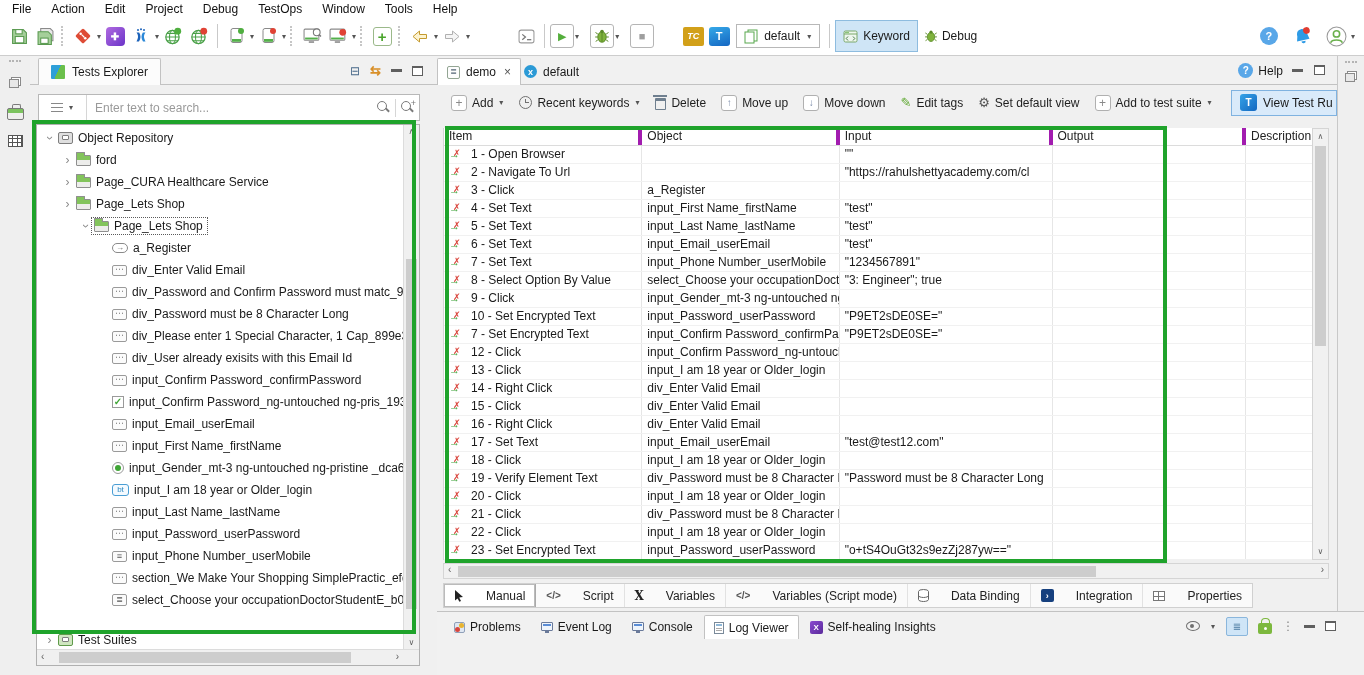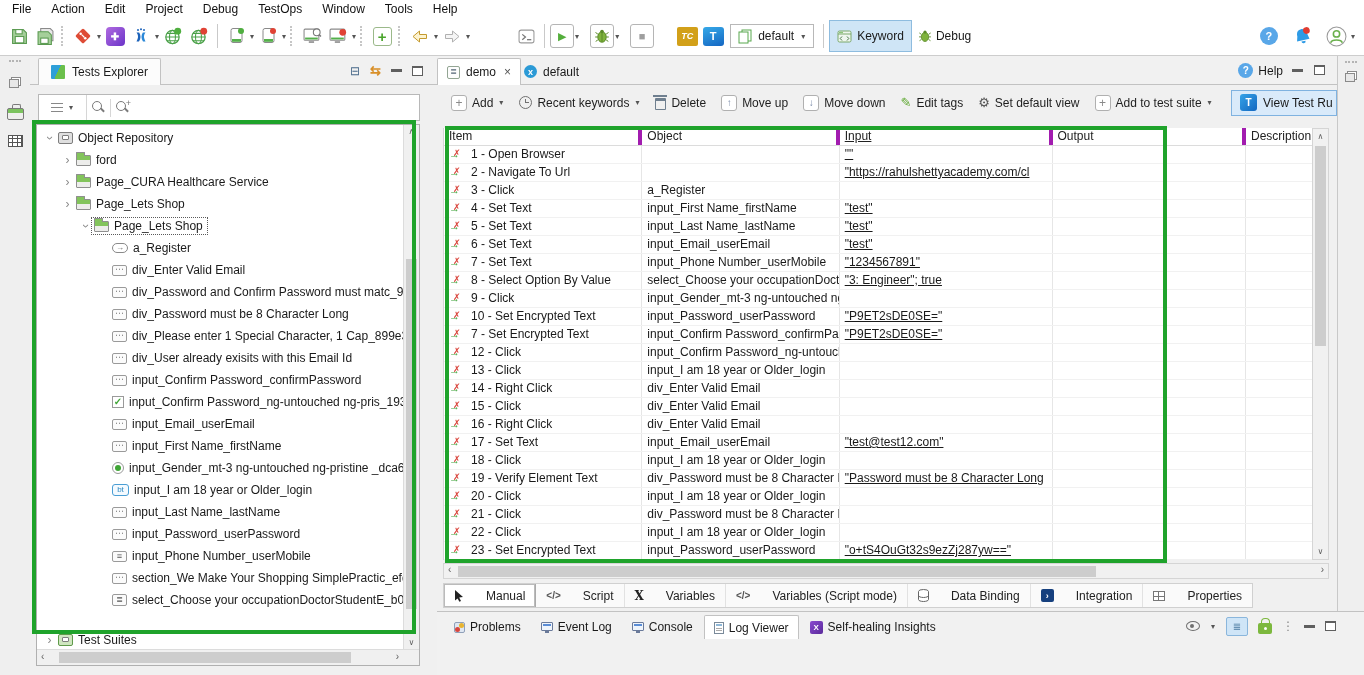--- a/index.html
+++ b/index.html
@@ -118,21 +118,21 @@
   .gear { color:#555; font-size:13px; }
   .tbadge { width:17px; height:17px; background:linear-gradient(135deg,#35a3e8,#1267c0); color:#fff; border-radius:3px; font-weight:bold; font-size:10px; display:inline-flex; align-items:center; justify-content:center; flex:none; }
   .viewrun { margin-left:auto; display:inline-flex; align-items:center; gap:6px; height:26px; padding:0 8px; background:#d9eafa; border:1px solid #7fb2e0; width:106px; overflow:hidden; flex:none; white-space:nowrap; }
 
   
   .grid { position:absolute; left:443px; top:128px; width:869px; height:432px; background:#fff; border-left:1px solid #d5d5d5; }
   .thead { height:18px; display:flex; border-bottom:1px solid #dcdcdc; background:#fff; }
   .th { line-height:17px; padding:0 5px; overflow:hidden; white-space:nowrap; color:#222; border-right:4px solid #a21caf; }
   .trr { height:18px; display:flex; border-bottom:1px solid #f1f1f1; }
   .td { line-height:17px; padding:0 5px; overflow:hidden; white-space:nowrap; border-right:1px solid #e6e6e6; display:flex; align-items:center; }
-  .cw0 { width:205px; } .cw1 { width:204px; } .cw2 { width:220px;text-decoration:underline; } .cw3 { width:200px; } .cw4 { width:68px; border-right:none; }
+  .cw0 { width:205px; } .cw1 { width:204px; } .cw2 { width:220px; } .cw3 { width:200px; } .cw4 { width:68px; border-right:none; }
   .kw { width:22px; flex:none; display:inline-flex; align-items:center; }
   .kwa { color:#3da33a; font-weight:bold; font-style:normal; font-size:11px; }
   .kwx { color:#d9453c; font-style:normal; font-size:9px; margin-left:-7px; margin-top:-3px; }
 
   .gvsb { position:absolute; left:1312px; top:128px; width:17px; height:432px; background:#f1f1f1; border:1px solid #d5d5d5; }
   .ghsb { position:absolute; left:443px; top:563px; width:886px; height:16px; background:#f1f1f1; border:1px solid #d5d5d5; }
 
   
   .bt-tabs { position:absolute; left:443px; top:583px; height:25px; display:flex; background:#fafafa; border:1px solid #d0d0d0; }
   .btab { display:inline-flex; align-items:center; gap:22px; padding:0 10px; border-right:1px solid #e2e2e2; color:#222; }
@@ -310,21 +310,21 @@
           <ellipse cx="8" cy="9" rx="4.2" ry="5.2" fill="#7fb33c" stroke="#5a8a28"></ellipse>
           <circle cx="8" cy="3.5" r="1.8" fill="#5a8a28"></circle>
           <path d="M3.8 6L1.5 4.5 M3.6 9H1.2 M3.8 12l-2.1 1.4 M12.2 6l2.3-1.5 M12.4 9h2.4 M12.2 12l2.1 1.4" stroke="#5a8a28"></path>
           <path d="M8 4.5v9" stroke="#5a8a28"></path>
         </svg>
       </span>
     <span class="dd">▾</span>
     <span class="playbox" style="margin-left:10px;">
         <span class="stopsq">■</span>
       </span>
-    <span class="tb" style="margin-left:20px;">
+    <span class="tb" style="margin-left:26px;">
         <span class="tcbadge">TC</span>
       </span>
     <span class="tb">
         <span class="tobadge">T</span>
       </span>
     <span class="profbox">
       <svg width="14" height="15" viewBox="0 0 14 15">
           <rect x="4" y="1" width="9" height="11" fill="#fff" stroke="#59a84e"></rect>
           <rect x="1" y="3" width="9" height="11" fill="#fff" stroke="#59a84e"></rect>
         </svg>
@@ -388,20 +388,21 @@
       <span class="wmin"></span>
       <span class="wmax"></span>
     </span>
   </div>
 
   <div class="search">
     <span class="filter">
       <span class="chkl"></span>
       <span class="dd">▾</span>
     </span>
+    <input type="text" placeholder="Enter text to search..." style="">
     <span class="mag"></span>
     <span class="ssep"></span>
     <span class="mag magplus">
         <i>+</i>
       </span>
   </div>
 
   <div class="treebox">
     <div class="treerows" id="treerows">
         <div class="trow" style="padding-left: 6px;">

